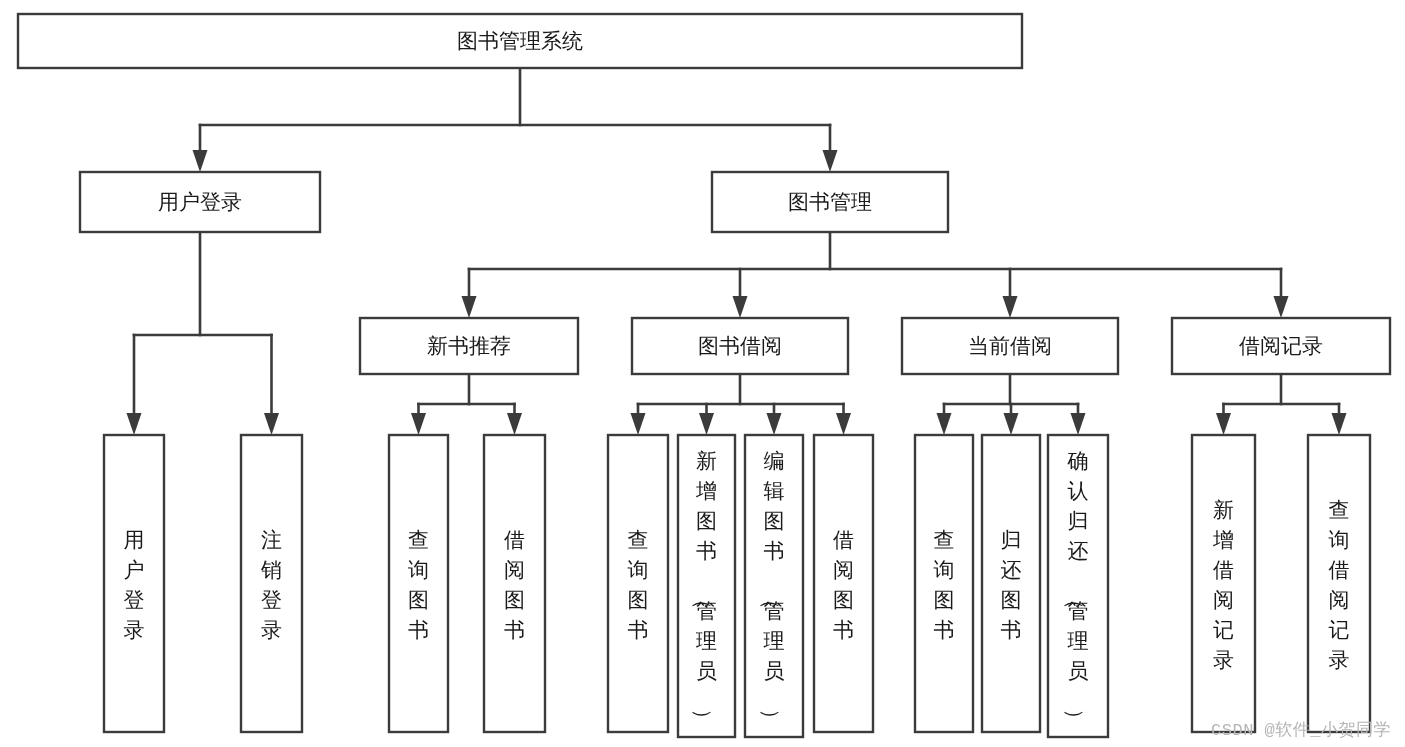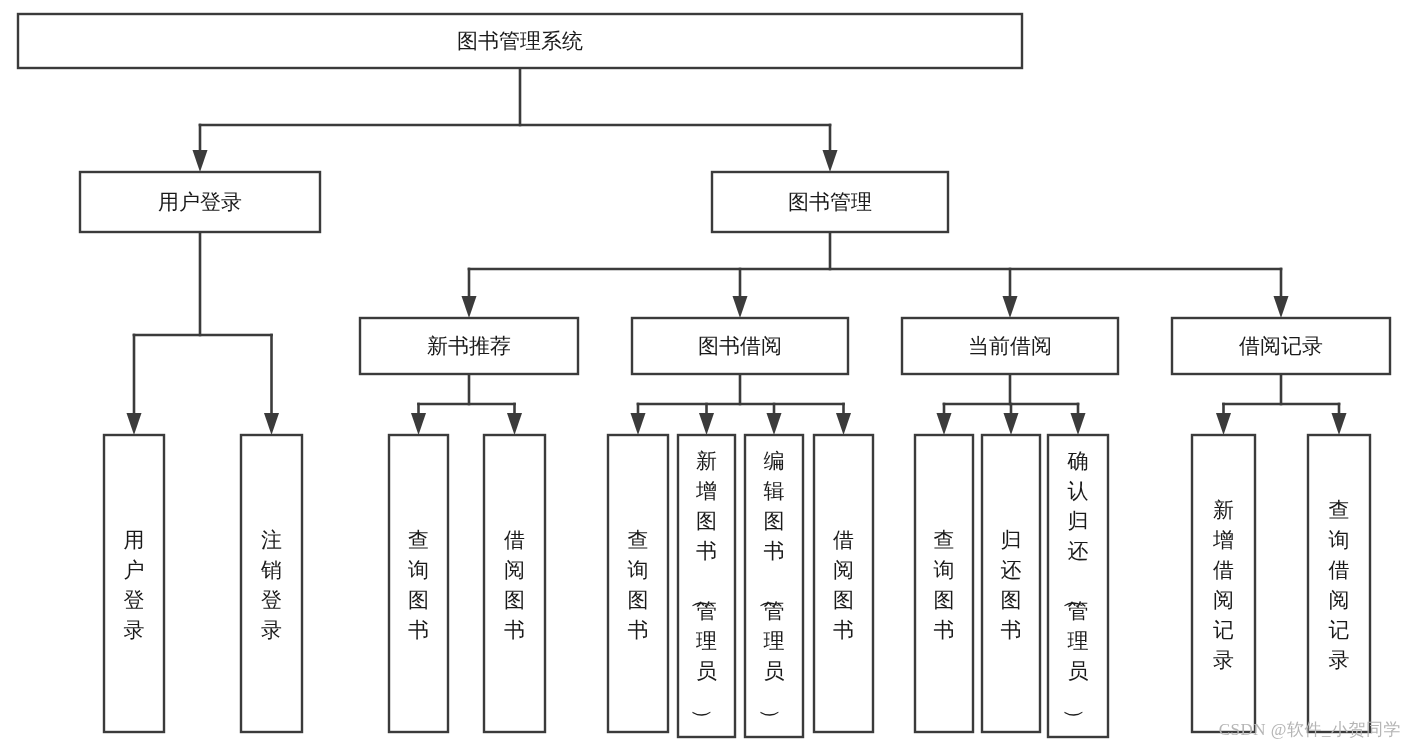--- a/index.html
+++ b/index.html
@@ -50,23 +50,23 @@
     dominant-baseline: middle;
   }
   .node-label-vertical {
     fill: #1a1a1a;
     font-family: "DejaVu Sans", "Liberation Sans", sans-serif;
     font-size: 21px;
     text-anchor: middle;
   }
   .watermark {
     position: absolute;
-    right: 4px;
+    right: 14px;
     bottom: 6px;
-    font-family: Liberation Serif, serif;
+    font-family: Liberation Mono, monospace;
     font-size: 17px;
     color: #b5b5b5;
     letter-spacing: 0.5px;
     white-space: nowrap;
     pointer-events: none;
   }
 </style>
 </head>
 <body>
 

